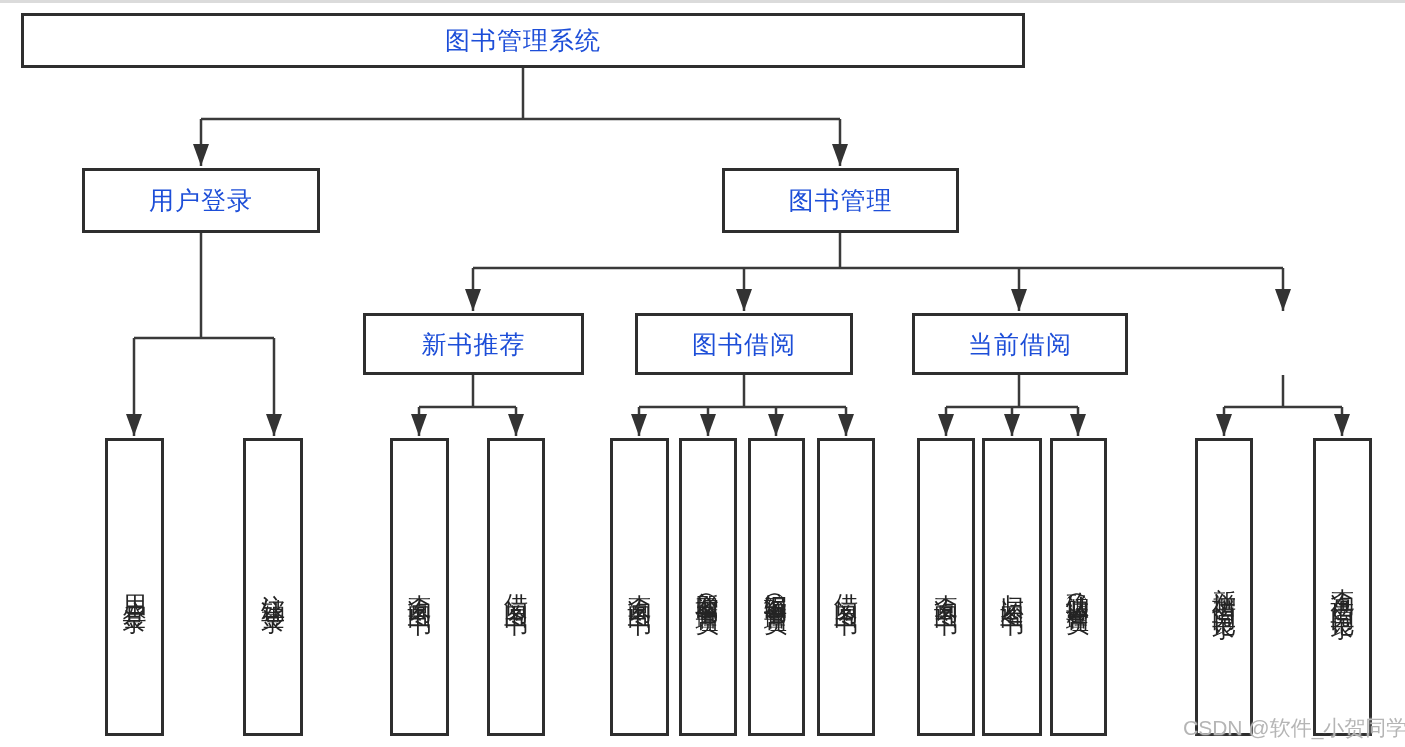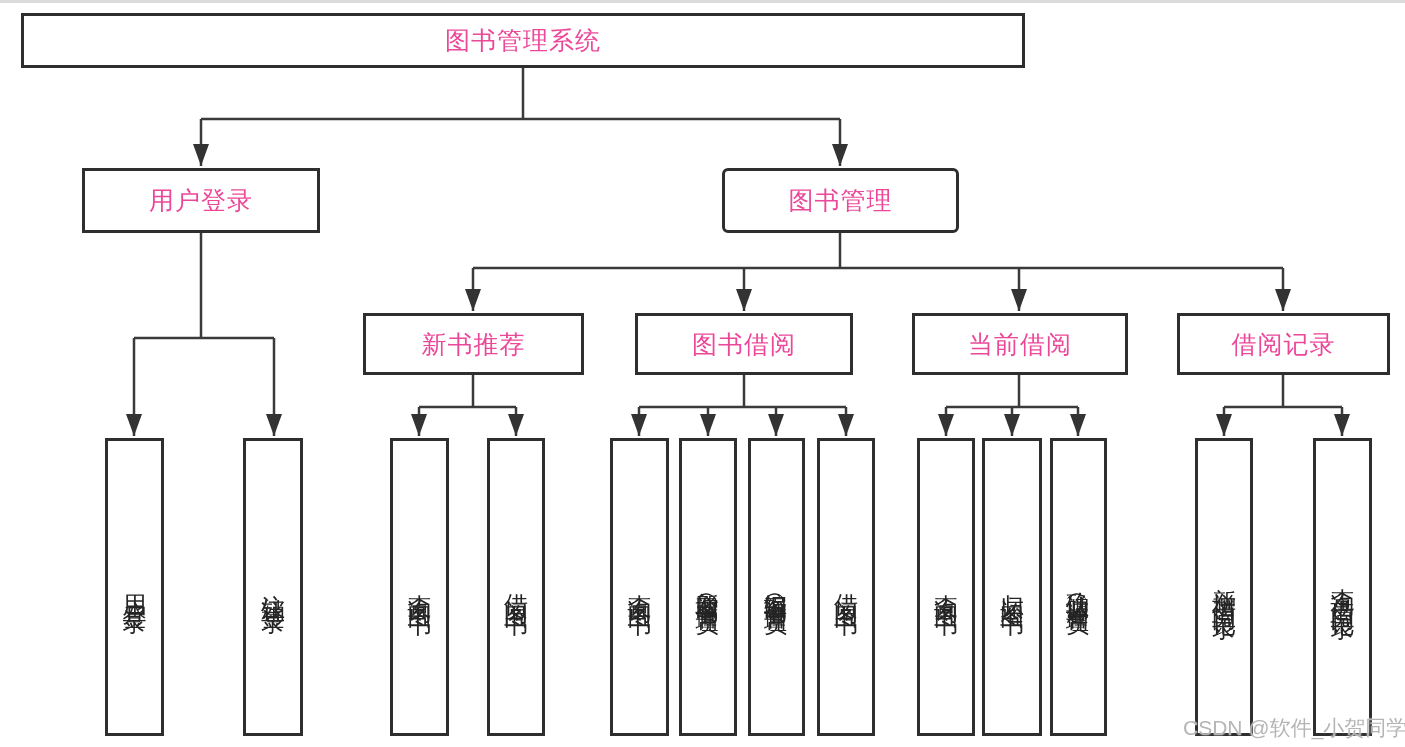--- a/index.html
+++ b/index.html
@@ -16,21 +16,21 @@
     background:#cccccc;opacity:.7;
   }
   svg.connectors{position:absolute;left:0;top:0;}
   .box{
     position:absolute;
     box-sizing:border-box;
     border:3px solid #2e2e2e;
     background:#ffffff;
     display:flex;align-items:center;justify-content:center;
   }
-  .h-label{font-size:25px;letter-spacing:1px;color:#ec4899;white-space:nowrap;}
+  .h-label{font-size:25px;letter-spacing:1px;color:#1d4ed8;white-space:nowrap;}
   .leaf span{
     writing-mode:vertical-rl;
     text-orientation:mixed;
     font-size:24px;
     letter-spacing:6px;
     color:#242424;
     white-space:nowrap;
   }
   .leaf.long span{font-size:23px;letter-spacing:3px;}
   #watermark{
@@ -102,35 +102,32 @@
     </g>
   </svg>
 
   <div class="box" style="left:21px;top:13px;width:1004px;height:55px;">
     <span class="h-label">图书管理系统</span>
   </div>
 
   <div class="box" style="left:82px;top:168px;width:238px;height:65px;">
     <span class="h-label">用户登录</span>
   </div>
-  <div class="box" style="left:722px;top:168px;width:237px;height:65px;border-radius:6px;">
+  <div class="box" style="left:722px;top:168px;width:237px;height:65px;">
     <span class="h-label">图书管理</span>
   </div>
 
   <div class="box" style="left:363px;top:313px;width:221px;height:62px;">
     <span class="h-label">新书推荐</span>
   </div>
   <div class="box" style="left:635px;top:313px;width:218px;height:62px;">
     <span class="h-label">图书借阅</span>
   </div>
   <div class="box" style="left:912px;top:313px;width:216px;height:62px;">
     <span class="h-label">当前借阅</span>
-  </div>
-  <div class="box" style="left:1177px;top:313px;width:213px;height:62px;">
-    <span class="h-label">借阅记录</span>
   </div>
 
   <div class="box leaf" style="left:105px;top:438px;width:59px;height:298px;">
     <span>用户登录</span>
   </div>
   <div class="box leaf" style="left:243px;top:438px;width:60px;height:298px;">
     <span>注销登录</span>
   </div>
 
   <div class="box leaf" style="left:390px;top:438px;width:59px;height:298px;">

